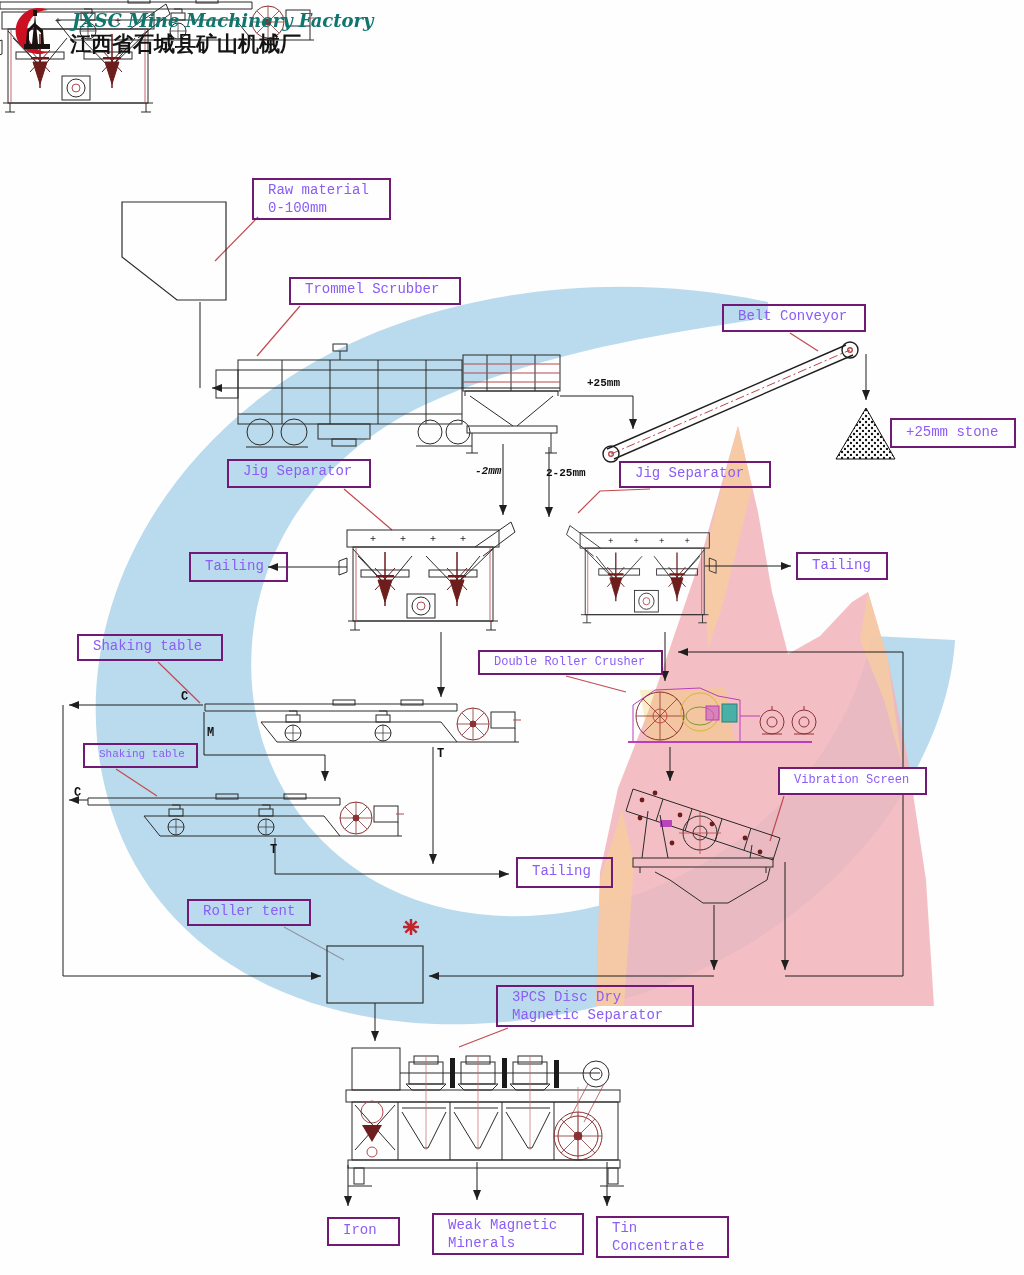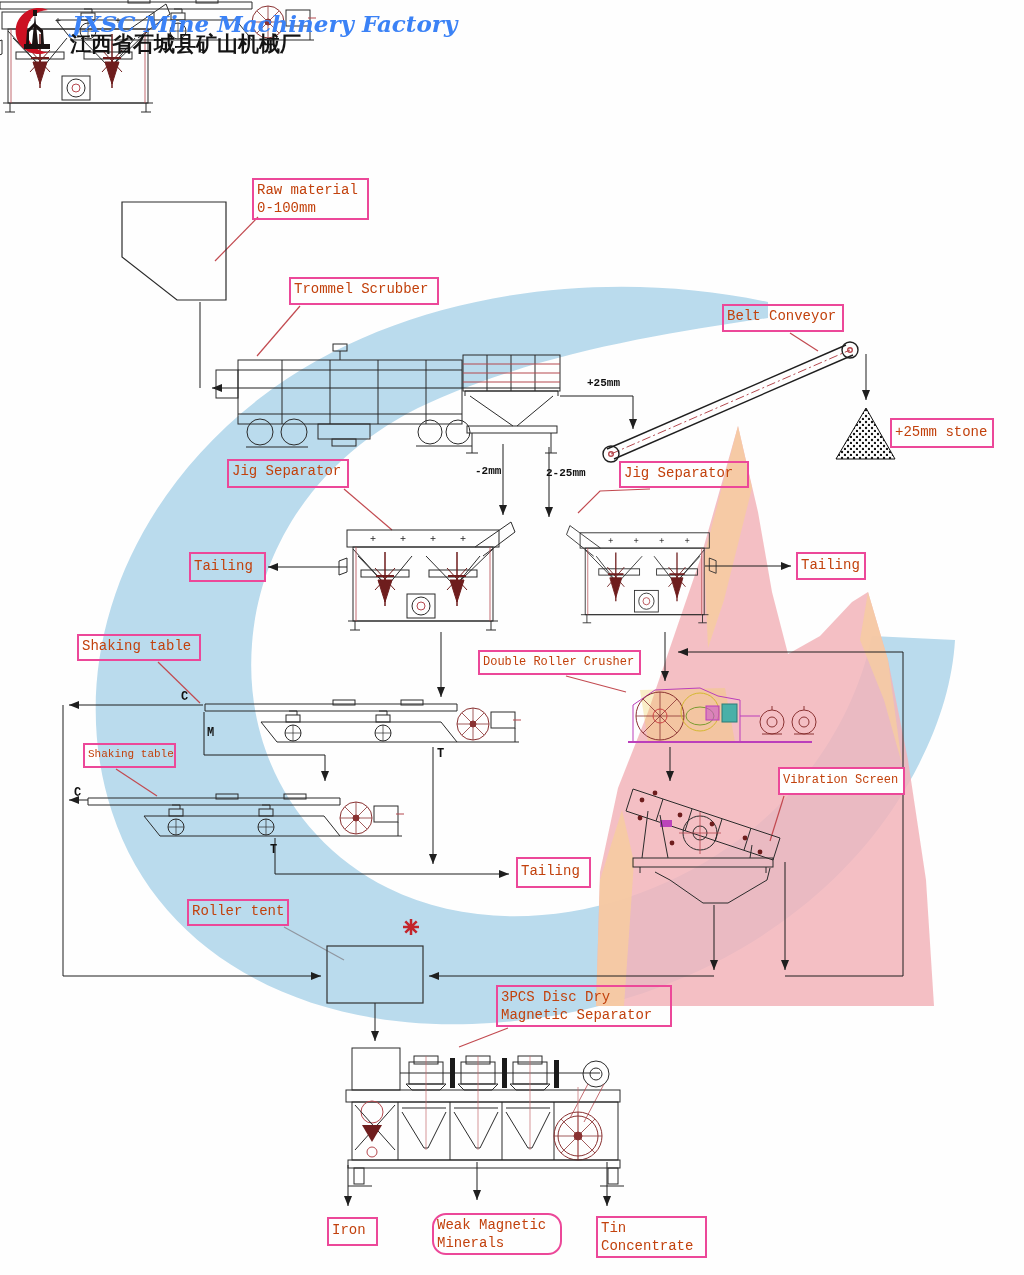--- a/index.html
+++ b/index.html
@@ -1,25 +1,25 @@
 <!DOCTYPE html>
 <html><head>
 <meta charset="utf-8">
 <style>
   html,body{margin:0;padding:0;background:#ffffff;}
   #page{position:relative;width:1024px;height:1275px;background:#fefefe;overflow:hidden;
         font-family:"Liberation Mono","DejaVu Sans Mono",monospace;}
   svg{position:absolute;left:0;top:0;}
-  .lbl{position:absolute;border:2px solid #ec4899;color:#c2410c;background:transparent;
-       padding:1px 3px;line-height:1.3;white-space:nowrap;z-index:30;}
+  .lbl{position:absolute;border:2px solid #701a75;color:#8b5cf6;background:transparent;
+       padding:1px 14px;line-height:1.3;white-space:nowrap;z-index:30;}
   .lbl.white{background:#ffffff;}
   .flow-letter{position:absolute;font-weight:bold;font-size:12px;color:#111;z-index:25;}
   .stream-lbl{position:absolute;font-weight:bold;font-size:11px;color:#111;z-index:25;}
   .hdr-name{position:absolute;left:72px;top:10px;font-family:"DejaVu Serif","Liberation Serif",serif;
-            font-style:italic;font-weight:bold;font-size:23px;color:#3b82f6;z-index:40;}
+            font-style:italic;font-weight:bold;font-size:18px;color:#0f766e;z-index:40;}
   .hdr-cn{position:absolute;left:70px;top:30px;font-family:"DejaVu Sans","Liberation Sans",sans-serif;
           font-weight:bold;font-size:21px;color:#141414;z-index:40;}
   .hdr-url{position:absolute;left:408px;top:12px;font-family:"Liberation Sans","DejaVu Sans",sans-serif;
            font-weight:bold;font-size:30px;color:#c2252c;z-index:40;}
   .title-box{position:absolute;left:222px;top:59px;width:672px;height:41px;border:2px solid #b5292f;
              display:flex;align-items:center;justify-content:center;font-size:19px;letter-spacing:1px;
              color:#202020;z-index:40;background:transparent;}
 </style>
 </head>
 <body>
@@ -330,32 +330,32 @@
 
   <div class="lbl" style="left:187px;top:899px;width:92px;height:21px;font-size:14px;">Roller tent</div>
 
   <div class="lbl" style="left:496px;top:985px;width:166px;font-size:14px;">
     <div>3PCS Disc Dry</div>
     <div>Magnetic Separator</div>
   </div>
 
   <div class="lbl" style="left:327px;top:1217px;width:41px;height:23px;font-size:14px;line-height:1.5;">Iron</div>
 
-  <div class="lbl" style="left:432px;top:1213px;width:120px;font-size:14px;border-radius:14px;">
+  <div class="lbl" style="left:432px;top:1213px;width:120px;font-size:14px;">
     <div>Weak Magnetic</div>
     <div>Minerals</div>
   </div>
 
   <div class="lbl" style="left:596px;top:1216px;width:101px;font-size:14px;">
     <div>Tin</div>
     <div>Concentrate</div>
   </div>
 
   <div class="stream-lbl" style="left:587px;top:377px;">+25mm</div>
-  <div class="stream-lbl" style="left:475px;top:465px;">-2mm</div>
+  <div class="stream-lbl" style="left:475px;top:465px;font-style:italic;">-2mm</div>
   <div class="stream-lbl" style="left:546px;top:467px;">2-25mm</div>
   <div class="flow-letter" style="left:181px;top:690px;">C</div>
   <div class="flow-letter" style="left:207px;top:726px;">M</div>
   <div class="flow-letter" style="left:437px;top:747px;">T</div>
   <div class="flow-letter" style="left:74px;top:786px;">C</div>
   <div class="flow-letter" style="left:270px;top:843px;">T</div>
 
 </div>
 
 </body></html>

